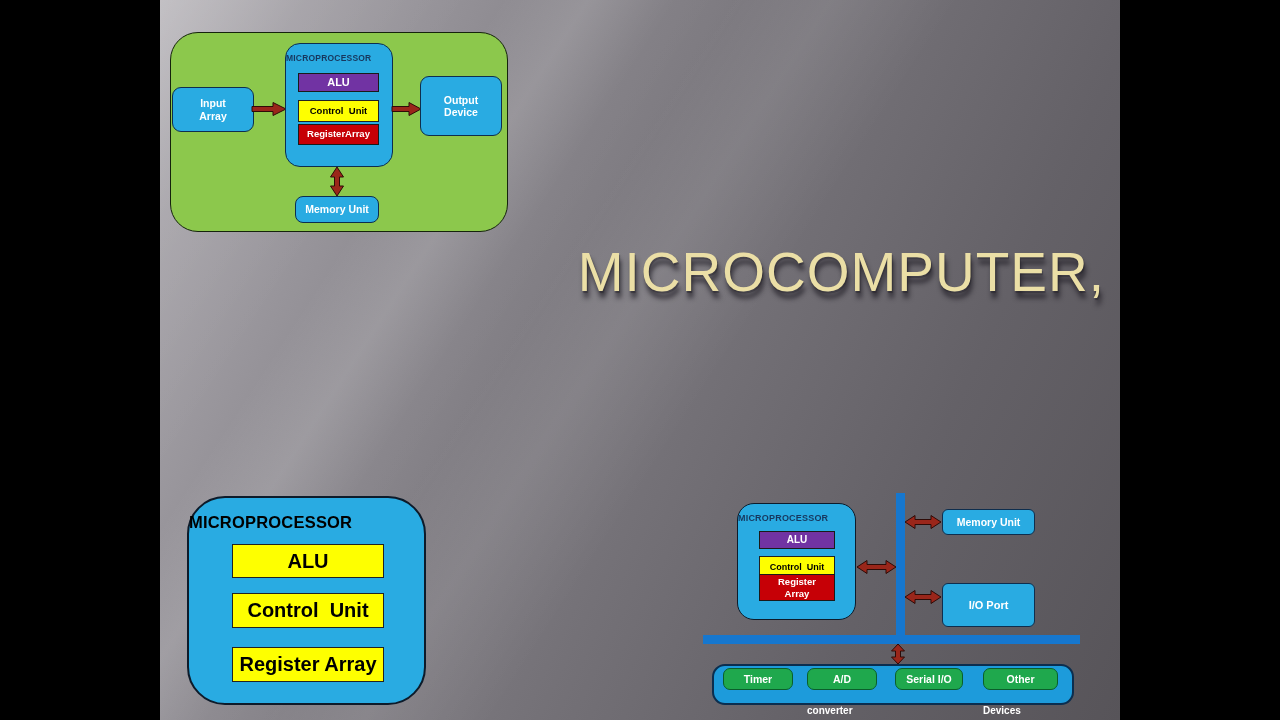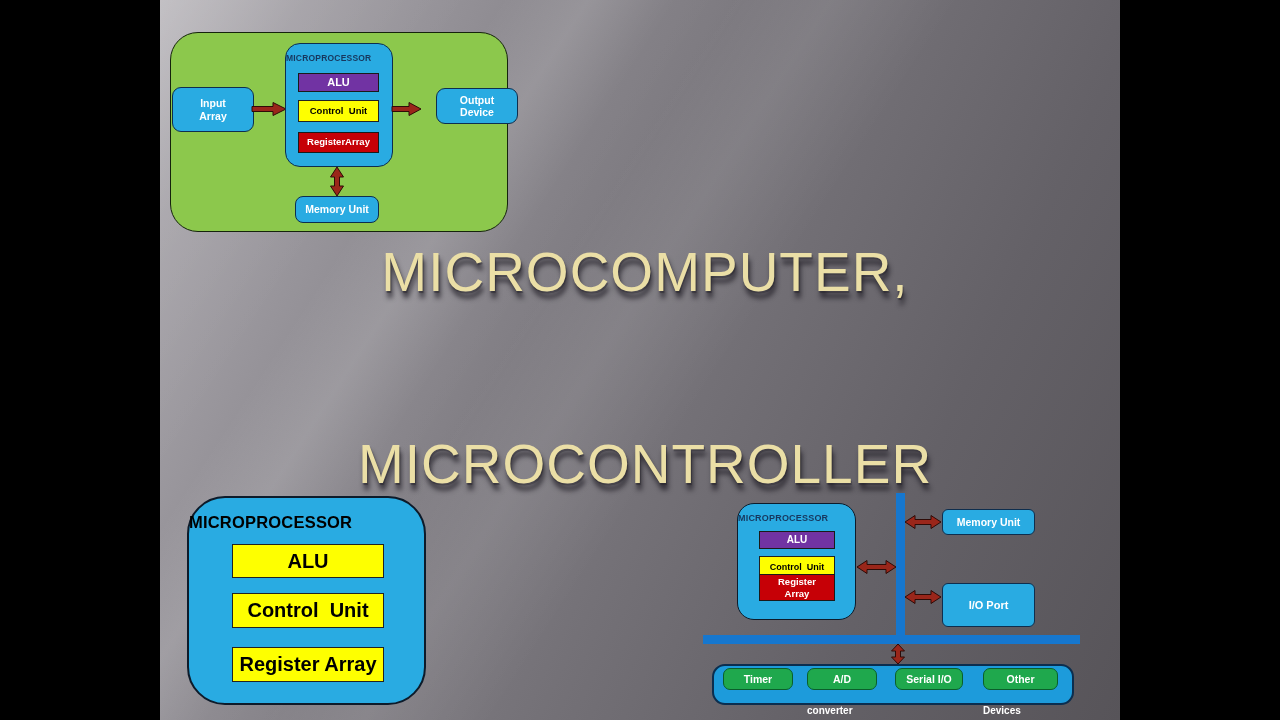--- a/index.html
+++ b/index.html
@@ -24,21 +24,21 @@
     text-align:center; font-weight:bold; white-space:pre-wrap; line-height:1.15;
   }
   .cyan   { background:var(--cyan,#29abe2); border:1.6px solid #0e2e4e; color:#fff; }
   .yellow { background:var(--yellow,#feff00); border:1.4px solid #222; color:#000; }
   .purple { background:var(--purple,#7133a3); border:1.4px solid #1a1a1a; color:#fff; }
   .red    { background:var(--red,#c60006); border:1.4px solid #1a1a1a; color:#fff; }
   .greenbox { background:var(--device-green,#1fa84d); border:1.6px solid #0a5f2b; color:#fff; border-radius:7px; }
   .navy-label { position:absolute; width:100%; font-weight:bold; color:#17375e; letter-spacing:0.2px; }
 
   .title-line {
-    position:absolute; width:920px; left:185px; text-align:center;
+    position:absolute; width:920px; left:185px; text-align:right;
     font-size:55px; font-weight:normal; color:var(--title-gold,#ebdfa6); letter-spacing:1px;
     text-shadow:2px 7px 5px rgba(28,26,33,0.75), 1px 2px 1px rgba(40,38,45,0.5);
     white-space:pre;
   }
 
   .bus { position:absolute; background:var(--bus-blue,#1677ce); }
 
   svg.arrow { position:absolute; overflow:visible; }
   svg.arrow path { fill:var(--arrow-red,#9a261a); stroke:#2e0b07; stroke-width:1; }
 
@@ -61,38 +61,37 @@
 Array</div>
 
   <svg class="arrow" style="left:252px; top:101px;" width="35" height="16" viewBox="0 0 35 16">
     <path d="M0,5.5 H21 V1.5 L34,8 L21,14.5 V10.5 H0 Z"></path>
   </svg>
 
   <div class="abs" style="left:285px; top:43px; width:108px; height:124px; background:var(--cyan,#29abe2); border:1.6px solid #0e2e4e; border-radius:15px;">
     <div class="navy-label" style="top:9px; font-size:8.5px;">MICROPROCESSOR</div>
     <div class="box purple" style="left:12px; top:29px; width:81px; height:19px; font-size:11px;">ALU</div>
     <div class="box yellow" style="left:12px; top:56px; width:81px; height:22px; font-size:9.5px;">Control  Unit</div>
-    <div class="box red" style="left:12px; top:88px; width:81px; height:21px; font-size:9.5px;">RegisterArray</div>
+    <div class="box red" style="left:12px; top:80px; width:81px; height:21px; font-size:9.5px;">RegisterArray</div>
   </div>
 
   <svg class="arrow" style="left:392px; top:101px;" width="30" height="16" viewBox="0 0 30 16">
     <path d="M0,5.5 H17 V1.5 L29,8 L17,14.5 V10.5 H0 Z"></path>
   </svg>
 
-  <div class="box cyan" style="left:420px; top:88px; width:82px; height:36px; border-radius:9px; font-size:10.5px;margin-left:16px;">Output
+  <div class="box cyan" style="left:420px; top:76px; width:82px; height:60px; border-radius:9px; font-size:10.5px;">Output
 Device</div>
 
   <svg class="arrow" style="left:329px; top:167px;" width="16" height="29" viewBox="0 0 16 29">
     <path d="M8,0 L14.5,10 H10.5 V19 H14.5 L8,29 L1.5,19 H5.5 V10 H1.5 Z"></path>
   </svg>
 
   <div class="box cyan" style="left:295px; top:196px; width:84px; height:27px; border-radius:8px; font-size:10.5px;">Memory Unit</div>
 
   <div class="title-line" style="top:240px;">MICROCOMPUTER,</div>
-  <div class="title-line" style="top:432px;">MICROCONTROLLER</div>
 
   <div class="abs" style="left:187px; top:496px; width:239px; height:209px; background:var(--cyan,#29abe2); border:2px solid #0d1b2a; border-radius:38px;">
     <div class="navy-label" style="top:15px; font-size:16.5px; color:#000;">MICROPROCESSOR</div>
     <div class="box yellow" style="left:43px; top:46px; width:152px; height:34px; font-size:20px;">ALU</div>
     <div class="box yellow" style="left:43px; top:95px; width:152px; height:35px; font-size:20px;">Control  Unit</div>
     <div class="box yellow" style="left:43px; top:149px; width:152px; height:35px; font-size:20px;">Register Array</div>
   </div>
 
   <div class="abs" style="left:737px; top:503px; width:119px; height:117px; background:var(--cyan,#29abe2); border:1.6px solid #0d1b2a; border-radius:17px;">
     <div class="navy-label" style="top:9px; font-size:9px;">MICROPROCESSOR</div>

